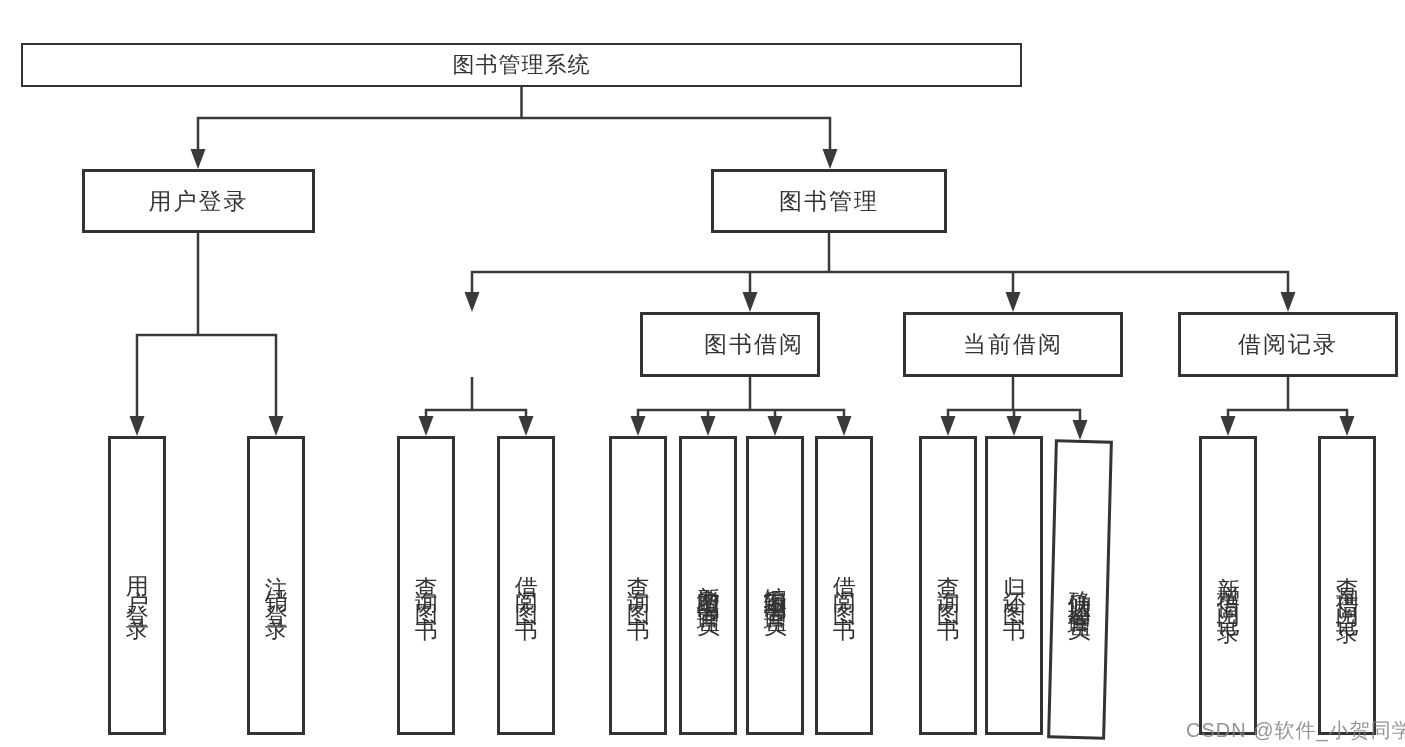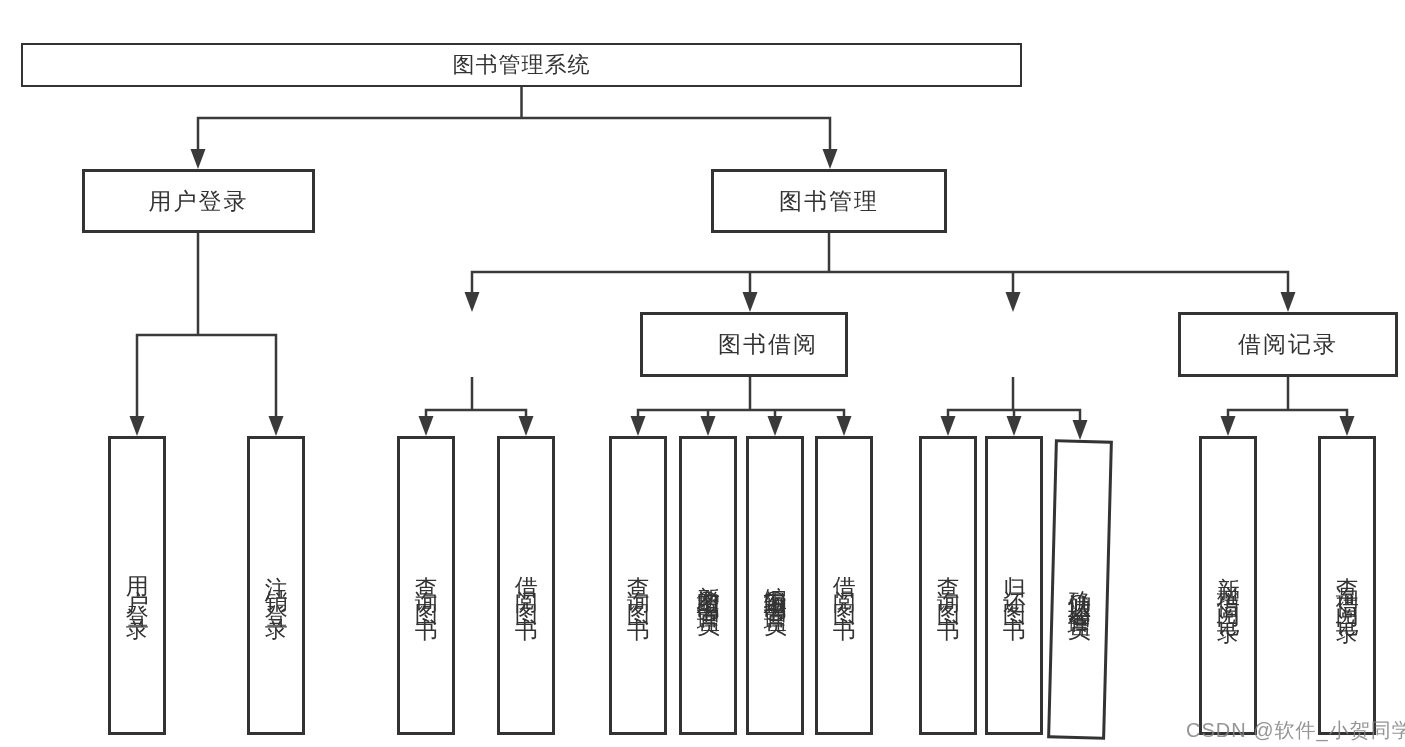--- a/index.html
+++ b/index.html
@@ -78,22 +78,25 @@
     <span>图书管理系统</span>
   </div>
 
   <div class="box hnode" style="left:82px;top:169px;width:233px;height:64px;">
     <span>用户登录</span>
   </div>
   <div class="box hnode" style="left:711px;top:169px;width:236px;height:64px;">
     <span>图书管理</span>
   </div>
 
-  <div class="box hnode" style="left:640px;top:312px;width:208px;height:65px;padding-left:48px;">
+  <div class="box hnode" style="left:640px;top:312px;width:180px;height:65px;padding-left:48px;">
     <span>图书借阅</span>
+  </div>
+  <div class="box hnode" style="left:903px;top:312px;width:220px;height:65px;">
+    <span>当前借阅</span>
   </div>
   <div class="box hnode" style="left:1178px;top:312px;width:220px;height:65px;">
     <span>借阅记录</span>
   </div>
 
   <div class="box leaf" style="left:108px;top:436px;width:58px;height:299px;">
     <span class="vtext sp-wide">用户登录</span>
   </div>
   <div class="box leaf" style="left:247px;top:436px;width:58px;height:299px;">
     <span class="vtext sp-wide">注销登录</span>

